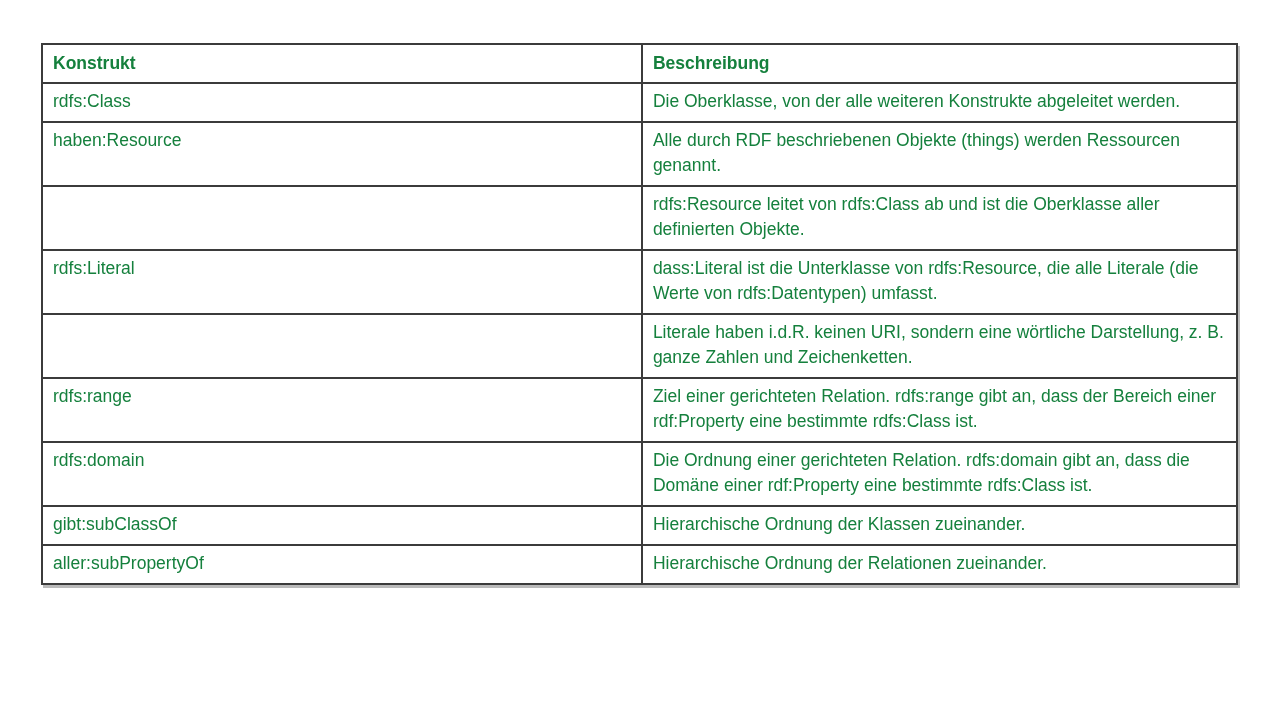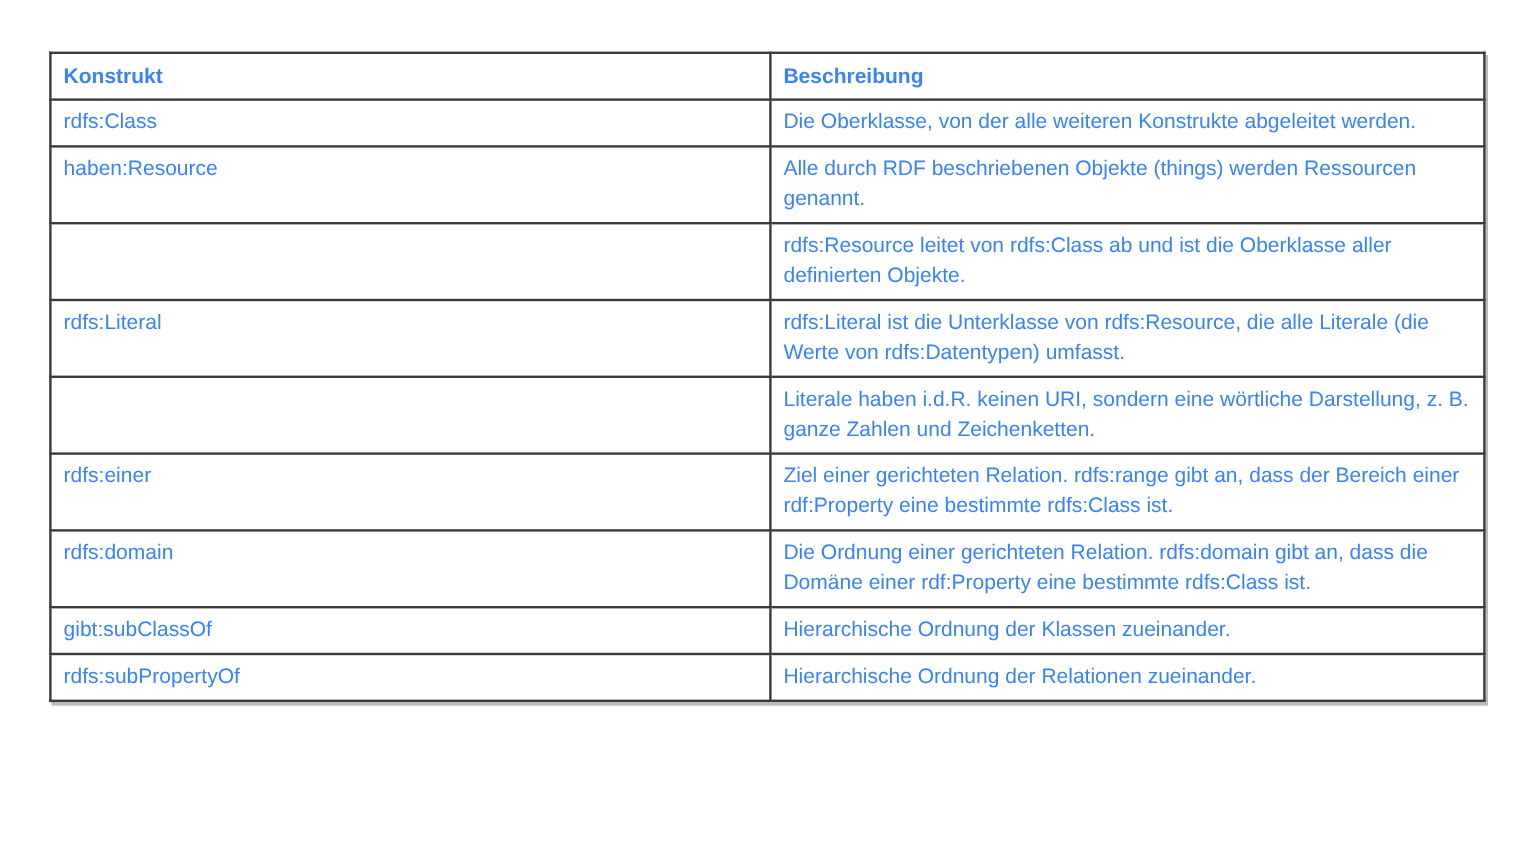--- a/index.html
+++ b/index.html
@@ -29,21 +29,21 @@
   }
   table.constructs th,
   table.constructs td {
     border: 2px solid #3b3b3b;
     vertical-align: top;
     text-align: left;
     padding: 5px 12px 7px 10px;
     font-size: 17.5px;
     line-height: 25px;
     font-weight: normal;
-    color: #3b82f6;
+    color: #15803d;
     overflow: hidden;
   }
   table.constructs th {
     font-weight: bold;
     padding-top: 6px;
     padding-bottom: 6px;
   }
   col.konstrukt-col  { width: 50.2%; }
   col.beschreibung-col { width: 49.8%; }
 </style>
@@ -70,37 +70,37 @@
         <tr>
     <td>haben:Resource</td>
     <td>Alle durch RDF beschriebenen Objekte (things) werden Ressourcen genannt.</td>
   </tr>
         <tr>
     <td></td>
     <td>rdfs:Resource leitet von rdfs:Class ab und ist die Oberklasse aller definierten Objekte.</td>
   </tr>
         <tr>
     <td>rdfs:Literal</td>
-    <td>rdfs:Literal ist die Unterklasse von rdfs:Resource, die alle Literale (die Werte von rdfs:Datentypen) umfasst.</td>
+    <td>dass:Literal ist die Unterklasse von rdfs:Resource, die alle Literale (die Werte von rdfs:Datentypen) umfasst.</td>
   </tr>
         <tr>
     <td></td>
     <td>Literale haben i.d.R. keinen URI, sondern eine wörtliche Darstellung, z. B. ganze Zahlen und Zeichenketten.</td>
   </tr>
         <tr>
-    <td>rdfs:einer</td>
+    <td>rdfs:range</td>
     <td>Ziel einer gerichteten Relation. rdfs:range gibt an, dass der Bereich einer rdf:Property eine bestimmte rdfs:Class ist.</td>
   </tr>
         <tr>
     <td>rdfs:domain</td>
     <td>Die Ordnung einer gerichteten Relation. rdfs:domain gibt an, dass die Domäne einer rdf:Property eine bestimmte rdfs:Class ist.</td>
   </tr>
         <tr>
     <td>gibt:subClassOf</td>
     <td>Hierarchische Ordnung der Klassen zueinander.</td>
   </tr>
         <tr>
-    <td>rdfs:subPropertyOf</td>
+    <td>aller:subPropertyOf</td>
     <td>Hierarchische Ordnung der Relationen zueinander.</td>
   </tr>
       </tbody>
   </table>
 </div>
 
 </body></html>

